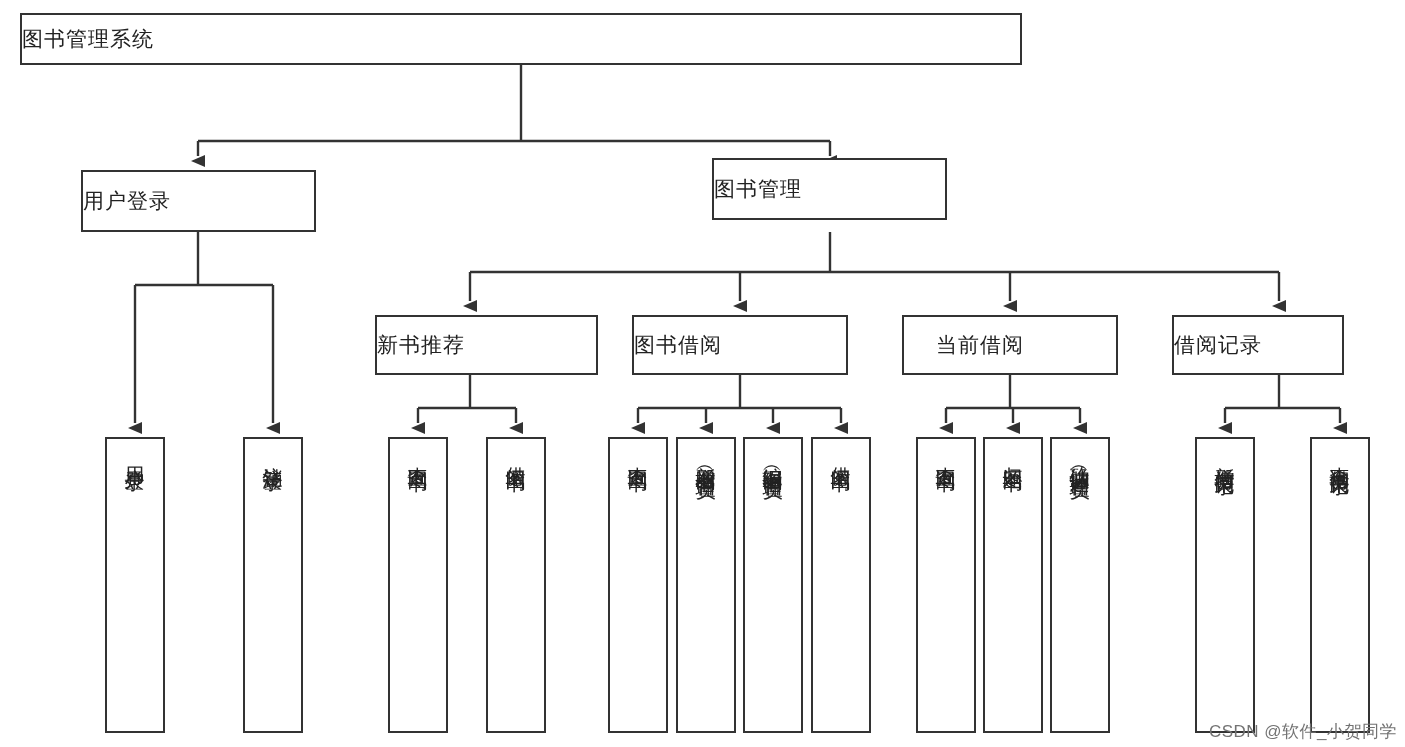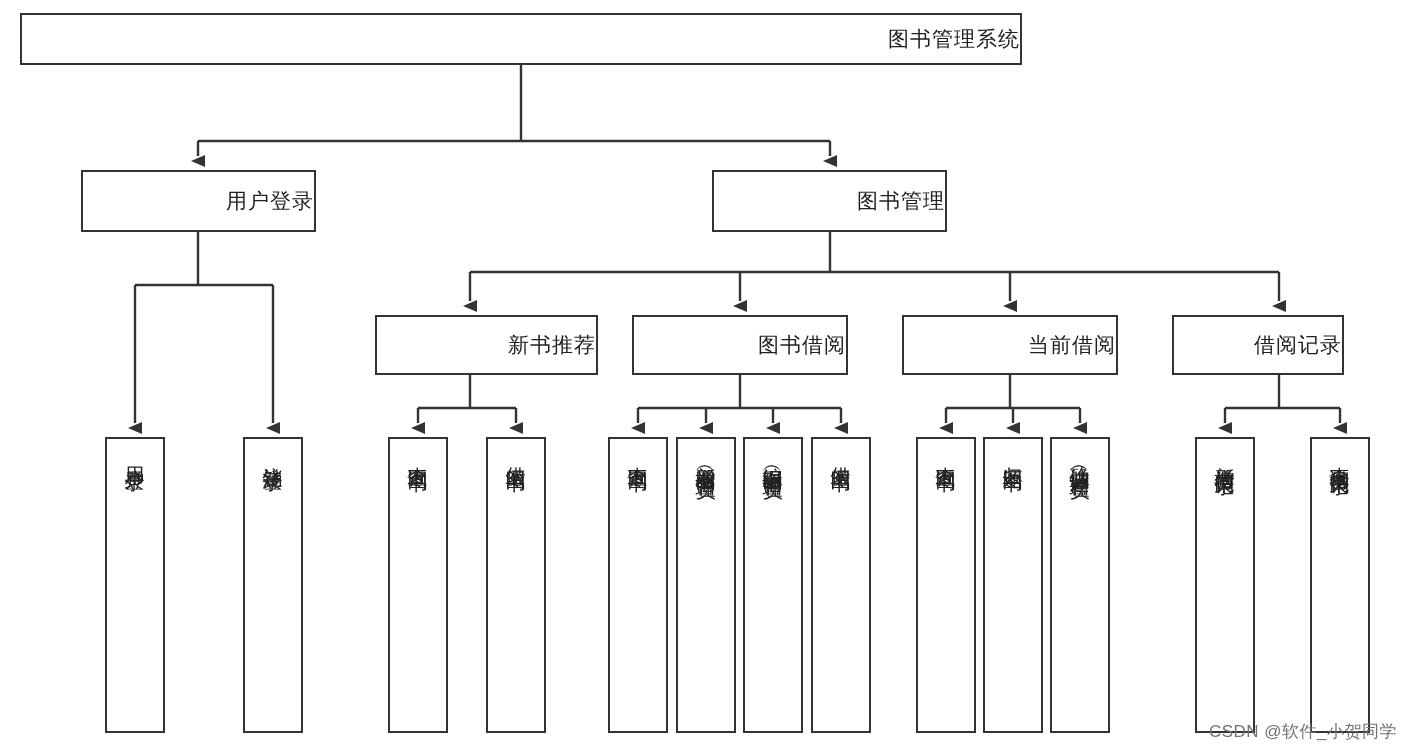--- a/index.html
+++ b/index.html
@@ -15,21 +15,21 @@
     font-family: "Liberation Sans", "DejaVu Sans", sans-serif;
     overflow: hidden;
   }
   .node {
     position: absolute;
     box-sizing: border-box;
     border: 2px solid #333333;
     background: #ffffff;
     display: flex;
     align-items: center;
-    justify-content: flex-end;
+    justify-content: flex-start;
     color: #1f1f1f;
   }
   .node-label {
     font-size: 21px;
     line-height: 1.25;
     letter-spacing: 1px;
     white-space: nowrap;
     color: #222222;
   }
   .leaf .node-label {
@@ -139,21 +139,21 @@
     </g>
   </svg>
 
   <div class="node root" style="left:20px; top:13px; width:1002px; height:52px;">
     <span class="node-label">图书管理系统</span>
   </div>
 
   <div class="node" style="left:81px; top:170px; width:235px; height:62px;">
     <span class="node-label">用户登录</span>
   </div>
-  <div class="node" style="left:712px; top:170px; width:235px; height:62px;">
+  <div class="node" style="left:712px; top:158px; width:235px; height:62px;">
     <span class="node-label">图书管理</span>
   </div>
 
   <div class="node" style="left:375px; top:315px; width:223px; height:60px;">
     <span class="node-label">新书推荐</span>
   </div>
   <div class="node" style="left:632px; top:315px; width:216px; height:60px;">
     <span class="node-label">图书借阅</span>
   </div>
   <div class="node" style="left:902px; top:315px; width:216px; height:60px;padding-left:32px;">

